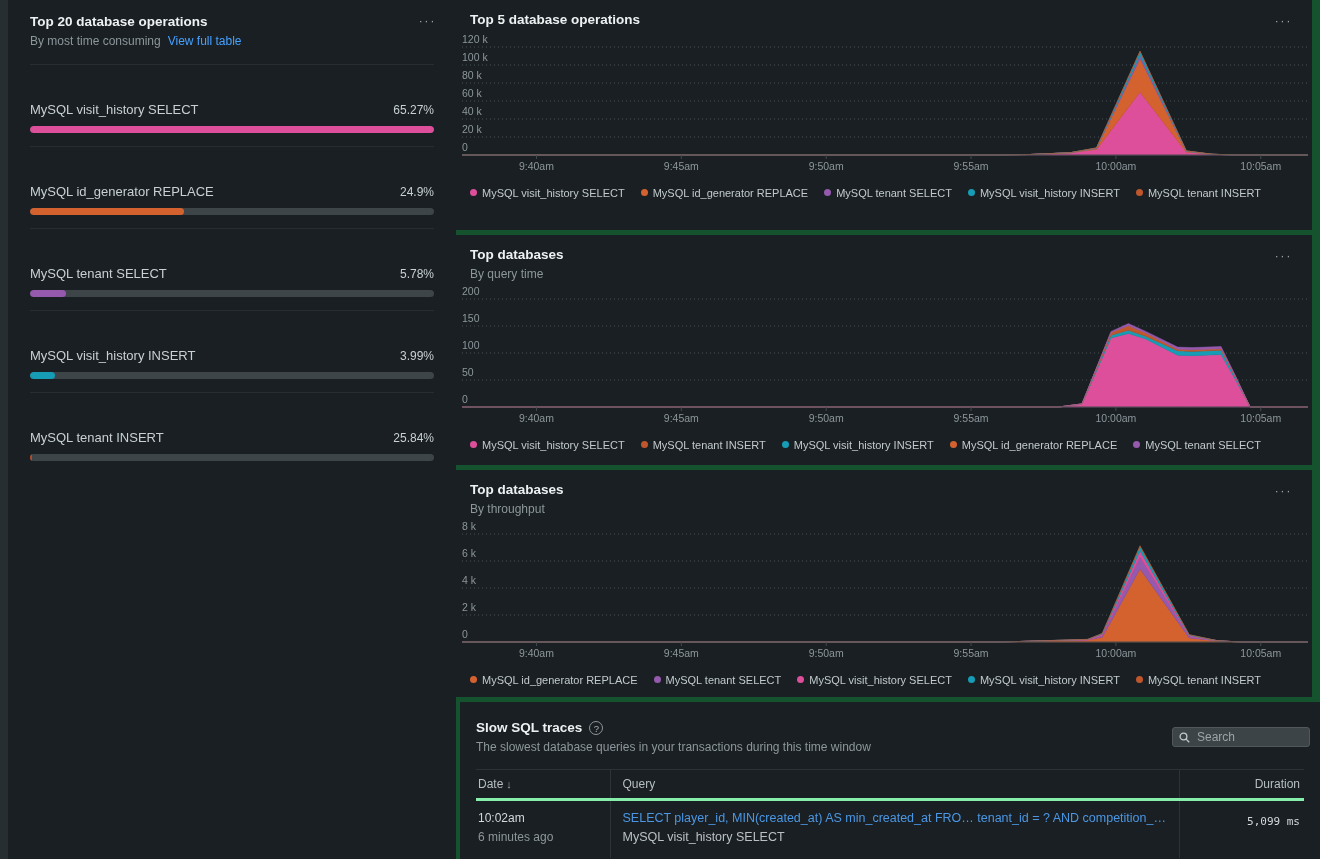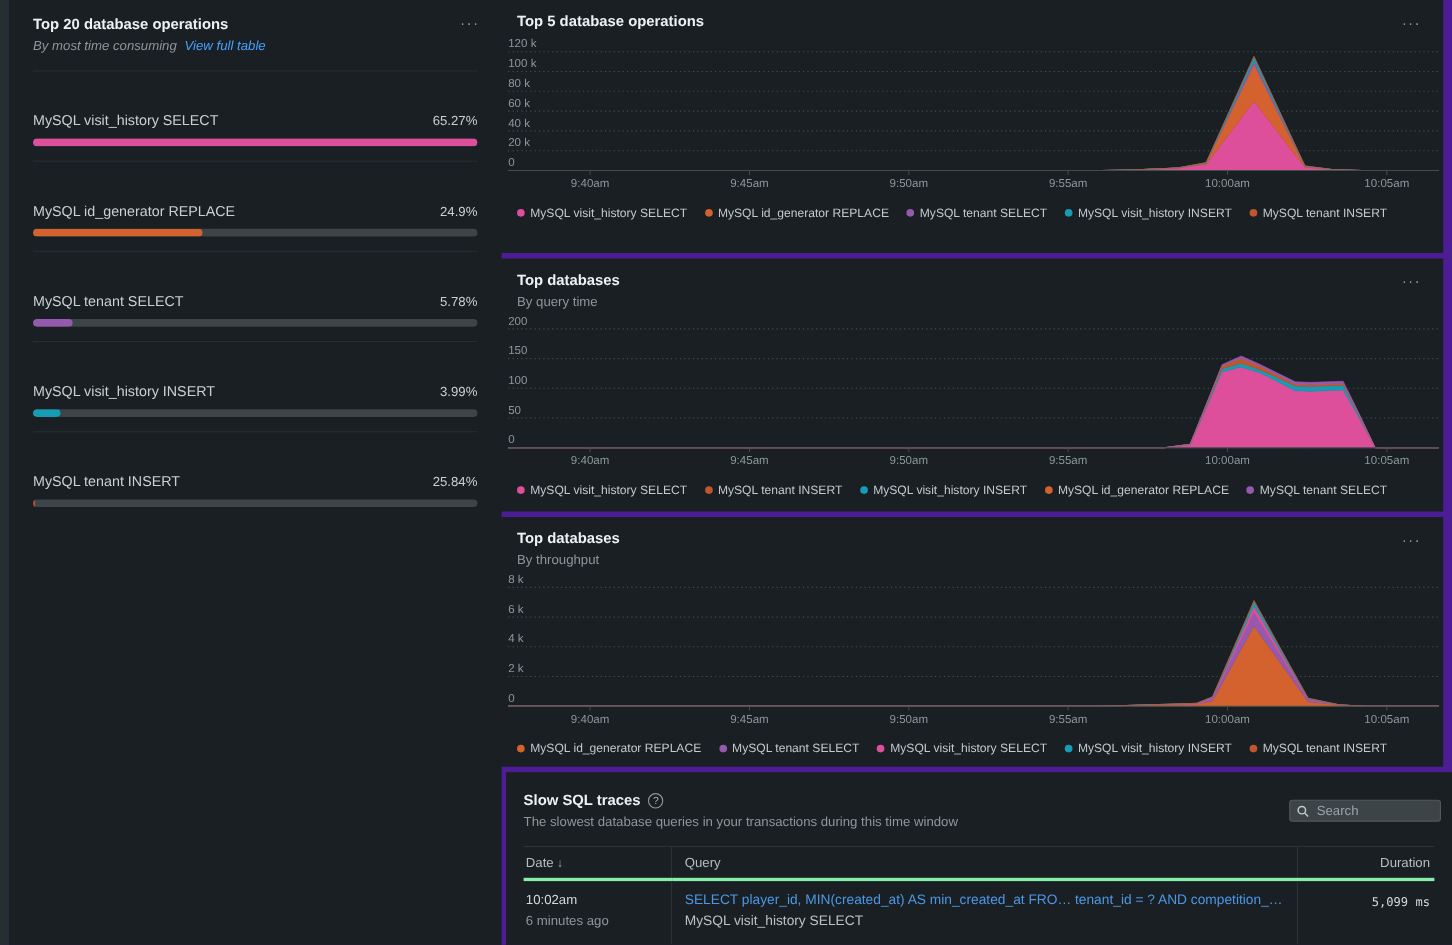--- a/index.html
+++ b/index.html
@@ -1,25 +1,25 @@
 <!DOCTYPE html>
 <html><head>
 <meta charset="utf-8">
 <style>
   html,body{margin:0;padding:0;background:#0c1114;}
   *{box-sizing:border-box;}
-  .page{position:relative;width:1320px;height:859px;background:#4c1d95;overflow:hidden;
+  .page{position:relative;width:1320px;height:859px;background:#14532d;overflow:hidden;
         font-family:"Liberation Sans","DejaVu Sans",sans-serif;color:#cfd6d9;}
   .gutter{position:absolute;left:0;top:0;width:8px;height:100%;background:#272e32;}
 
   .card{position:absolute;background:#191f23;}
   .left-card{left:8px;top:0;width:448px;height:859px;padding:14px 22px 0 22px;}
   .card-title{font-size:13.5px;font-weight:bold;color:#eef1f2;line-height:1.25;}
   .card-sub{font-size:12px;color:#8d979b;margin-top:3px;}
-  .sub-row{display:flex;gap:7px;align-items:baseline;margin-top:3px;font-style:italic;}
+  .sub-row{display:flex;gap:7px;align-items:baseline;margin-top:3px;}
   .sub-row .card-sub{margin-top:0;}
   .link{font-size:12px;color:#45a1ff;cursor:pointer;text-decoration:none;}
   .menu-dots{position:absolute;right:16px;top:10px;color:#98a2a5;font-size:13px;
              letter-spacing:1.5px;cursor:pointer;line-height:1;padding:4px;}
 
   
   .op-rows{margin-top:16px;}
   .op-row{border-top:1px solid #272e32;padding:10px 0 13px 0;}
   .op-row-head{display:flex;justify-content:space-between;align-items:baseline;}
   .op-label{font-size:13px;color:#c9d0d3;}

